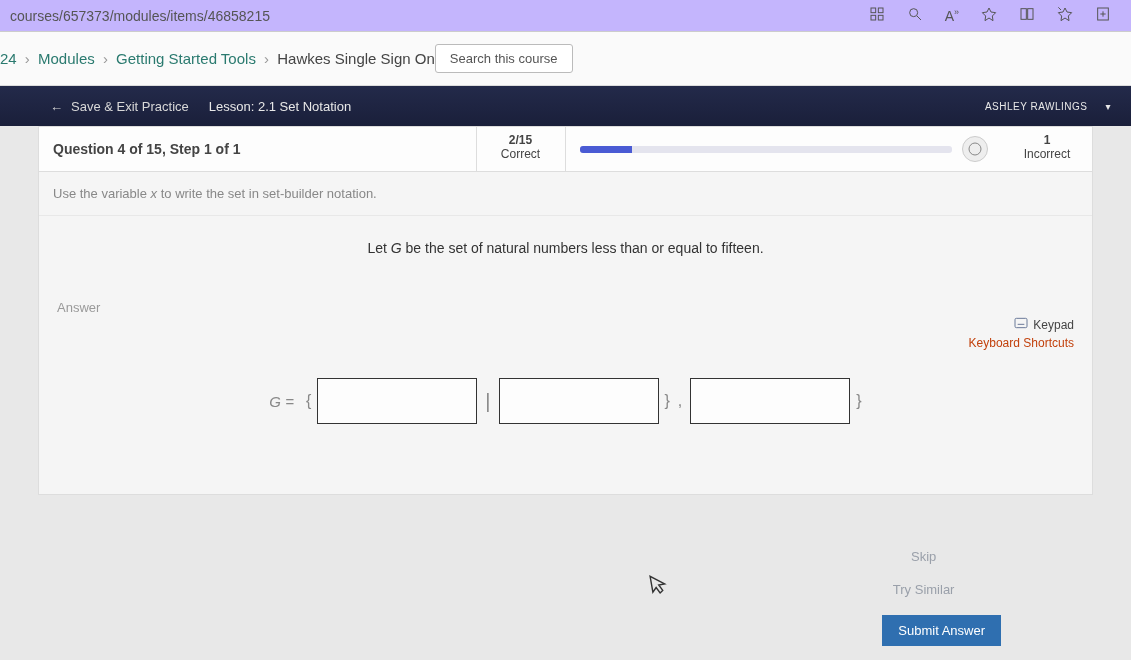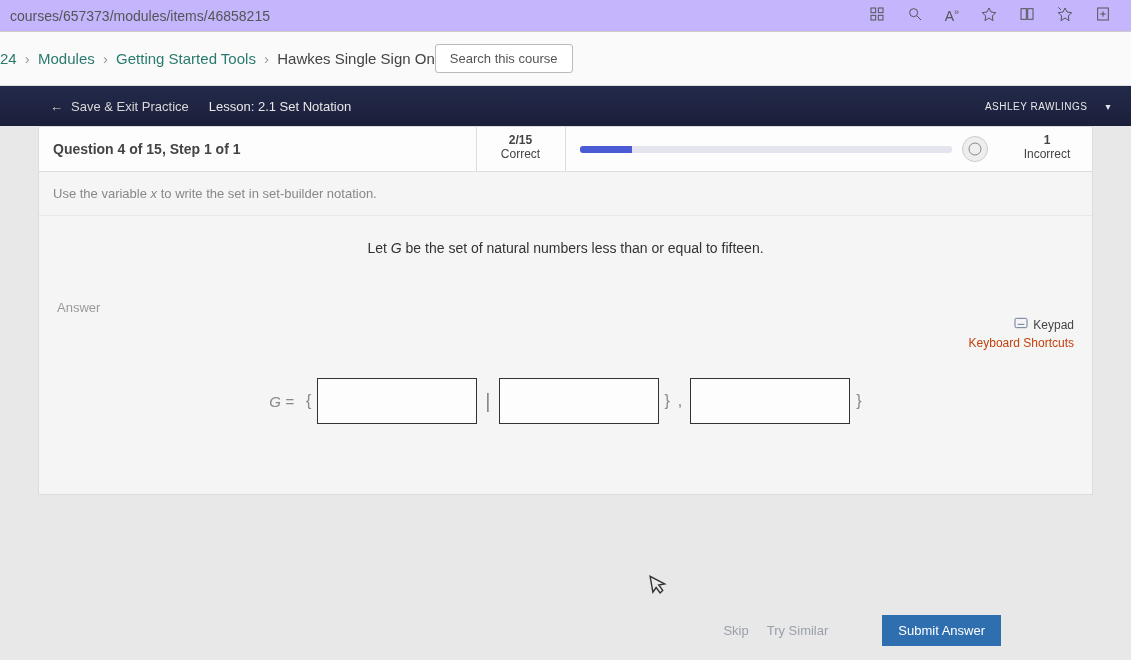--- a/index.html
+++ b/index.html
@@ -81,21 +81,21 @@
   .answer-tools .shortcuts{ display:block; margin-top:2px; color:#c2410c;}
   .inputs-row{ display:flex; align-items:center; justify-content:center; gap:6px; padding: 24px 0 70px;}
   .inputs-row .eqlabel{ font-style:italic; color:#888; font-size:15px; margin-right:6px;}
   .inputs-row .brace{ color:#888; font-size:16px;}
   .inputs-row input{
     width:160px; height:46px; border:1px solid #333; background:#fdfdfd; font-size:14px; padding:0 6px;
   }
   .inputs-row .pipe{ color:#888; font-size:20px; margin:0 2px;}
   .inputs-row .comma{ color:#888; font-size:16px; margin:0 2px;}
   .footer-btns{
-    position:absolute; bottom:14px; right:130px; display:flex; gap:18px; align-items:center;
+    position:absolute; bottom:14px; right:130px; display:flex; gap:18px; align-items:center;flex-direction:column;
   }
   .footer-btns .ghost{ color:#9aa0aa; font-size:13px; background:none; border:none; cursor:pointer;}
   .footer-btns .submit{ background:#2f6fb0; color:#fff; border:none; padding:8px 16px; font-size:13px; cursor:pointer;margin-left:36px;}
   .cursor-arrow{ position:absolute; bottom:60px; left:650px; font-size:18px; color:#333; transform:rotate(-10deg);}
   svg.icon{width:16px;height:16px;stroke:#555;fill:none;stroke-width:1.5;}
 </style>
 </head>
 <body>
 
 <div class="url-bar">

